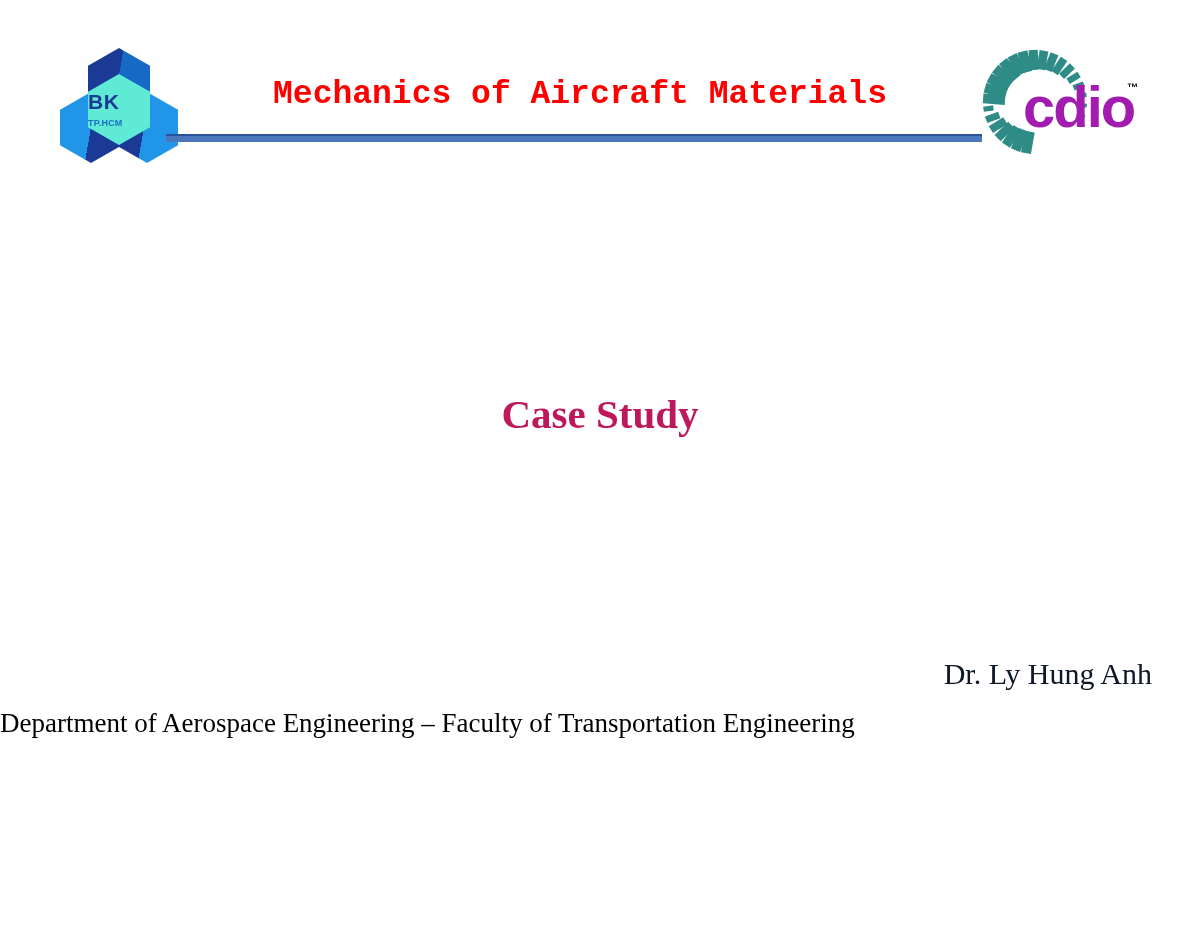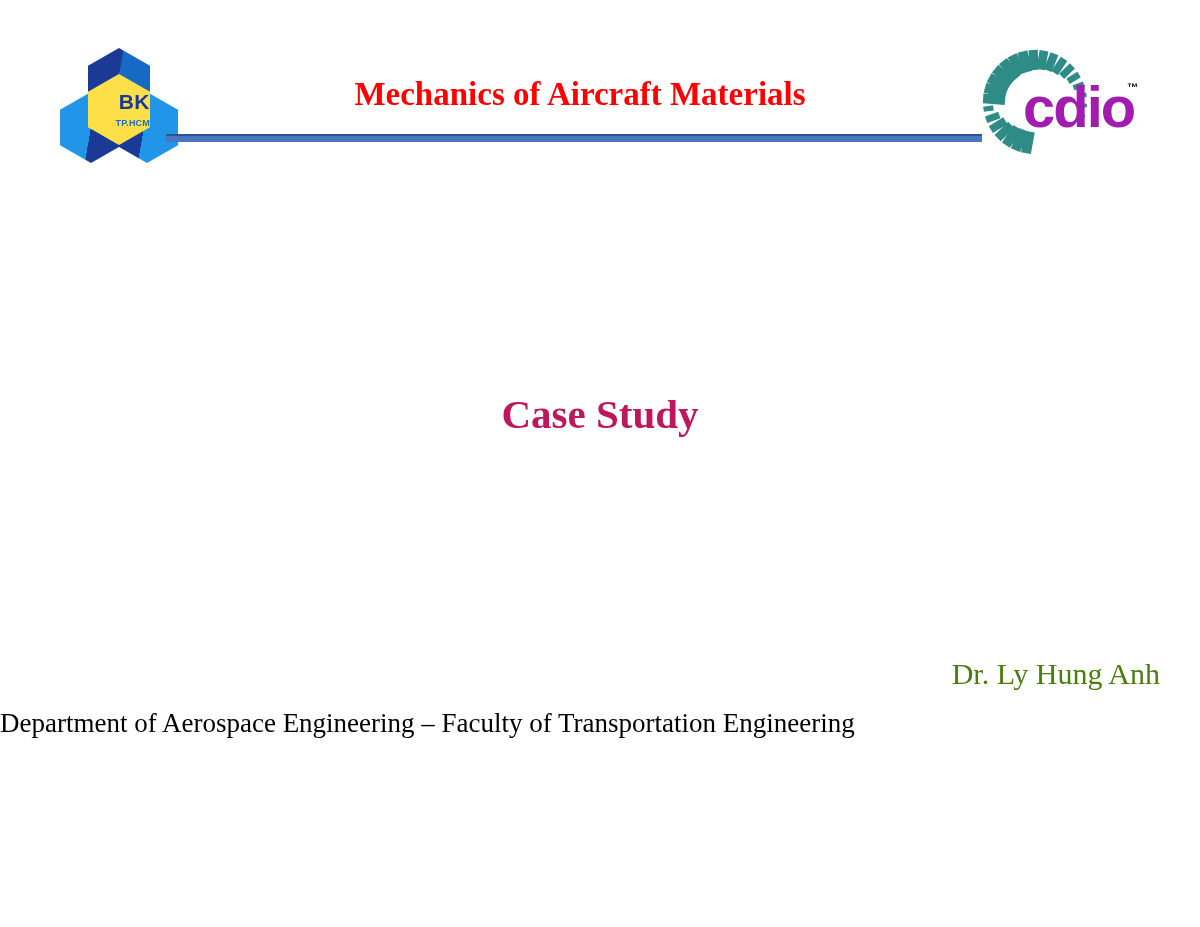--- a/index.html
+++ b/index.html
@@ -56,24 +56,24 @@
   .hex-right {
     left: 56px;
     top: 44px;
     background: linear-gradient(100deg, #1b3a96 0%, #1b3a96 46%, #2196e8 46%, #2196e8 100%);
   }
   .hex-center {
     left: 28px;
     top: 26px;
     width: 62px;
     height: 71px;
-    background: #fde047;
+    background: #5eead4;
     display: flex;
     flex-direction: column;
-    align-items: flex-end;
+    align-items: flex-start;
     justify-content: center;
   }
   .bk-text {
     font-family: "Liberation Sans", "DejaVu Sans", sans-serif;
     font-weight: bold;
     font-size: 21px;
     line-height: 1;
     color: #1b3a96;
     letter-spacing: 0.5px;
   }
@@ -87,21 +87,21 @@
     letter-spacing: 0.2px;
   }
 
   
   .slide-title {
     position: absolute;
     left: 190px;
     top: 76px;
     width: 780px;
     text-align: center;
-    font-family: Liberation Serif, serif;
+    font-family: Liberation Mono, monospace;
     font-weight: bold;
     font-size: 33px;
     line-height: 1.15;
     color: #ff0000;
     white-space: nowrap;
   }
 
   
   .header-rule {
     position: absolute;
@@ -160,29 +160,29 @@
     text-align: center;
     font-family: "Liberation Serif", "DejaVu Serif", serif;
     font-weight: bold;
     font-size: 41px;
     line-height: 1.15;
     color: #be185d;
   }
 
   .author-line {
     position: absolute;
-    left: 12px;
+    left: 4px;
     top: 657px;
     width: 1148px;
     text-align: right;
     font-family: "Liberation Serif", "DejaVu Serif", serif;
     font-weight: normal;
     font-size: 30px;
     line-height: 1.15;
-    color: #4d7c0f;
+    color: #0f172a;
   }
 
   .dept-line {
     position: absolute;
     left: 0;
     top: 708px;
     width: 1084px;
     text-align: left;
     font-family: "Liberation Serif", "DejaVu Serif", serif;
     font-weight: normal;

